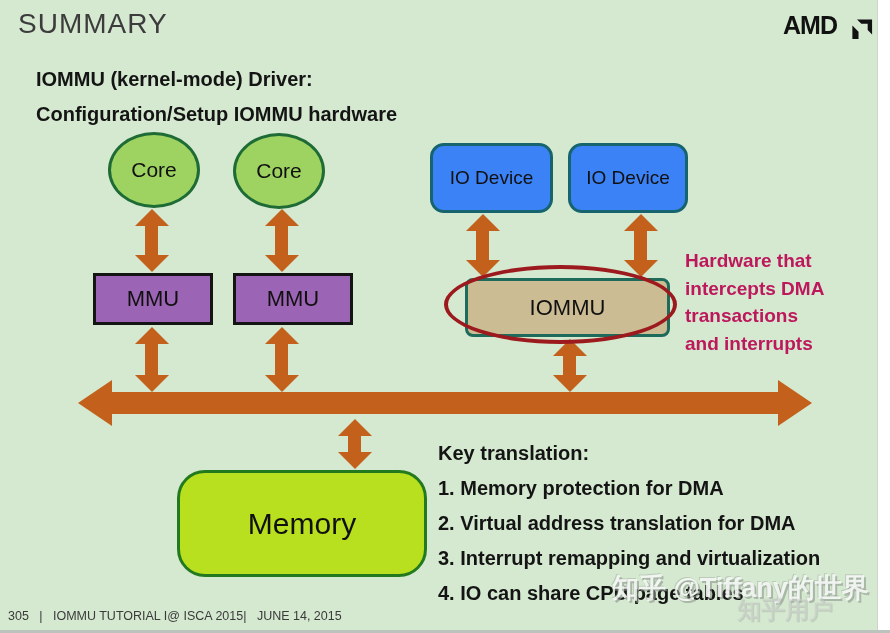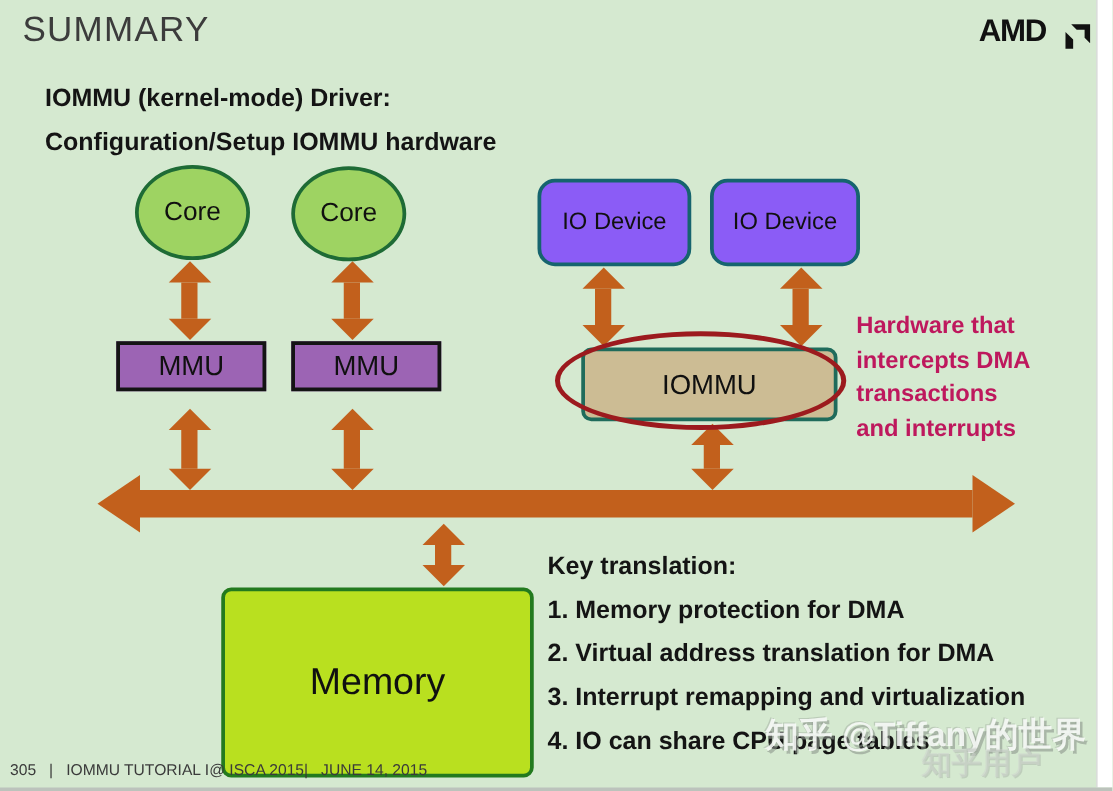--- a/index.html
+++ b/index.html
@@ -18,29 +18,29 @@
   .amd-logo svg{display:block;}
   .intro{position:absolute; left:36px; top:62px; font-size:20px; font-weight:bold; color:#141414; line-height:35px;}
   
   .node{position:absolute; display:flex; align-items:center; justify-content:center;
         font-weight:normal; color:#101010; z-index:3; box-sizing:border-box;}
   .core{width:92px; height:76px; border-radius:50%;
         background:#9ed362; border:3px solid #1e6b35; font-size:21px;}
   .core1{left:108px; top:132px;}
   .core2{left:233px; top:133px;}
   .iodev{width:123px; height:70px; border-radius:14px;
-         background:#8b5cf6; border:3px solid #16646e; font-size:19px;}
+         background:#3b82f6; border:3px solid #16646e; font-size:19px;}
   .iodev1{left:430px; top:143px;}
   .iodev2{left:568px; top:143px; width:120px;}
-  .mmu{width:120px; height:40px; background:#9c64b4; border:3px solid #141414; font-size:22px;}
+  .mmu{width:120px; height:52px; background:#9c64b4; border:3px solid #141414; font-size:22px;}
   .mmu1{left:93px; top:273px;}
   .mmu2{left:233px; top:273px;}
   .iommu{left:465px; top:278px; width:205px; height:59px; border-radius:8px;
          background:#ccbc94; border:3px solid #1f6b5b; font-size:22px;}
-  .memory{left:177px; top:470px; width:250px; height:152px; border-radius:8px;
+  .memory{left:177px; top:470px; width:250px; height:107px; border-radius:28px;
           background:#b9e01f; border:3px solid #237a1e; font-size:30px;}
   .red-ellipse{position:absolute; left:444px; top:265px; width:233px; height:79px;
           border:4.5px solid #9c1a1e; border-radius:50%; z-index:4; box-sizing:border-box;}
   
   .varrow{position:absolute; width:13px; background:#c2601c; z-index:1;}
   .varrow::before,.varrow::after{
     content:""; position:absolute; left:50%; transform:translateX(-50%);
     border-left:17px solid transparent; border-right:17px solid transparent;
   }
   .varrow::before{top:-17px; border-bottom:17px solid #c2601c;}

